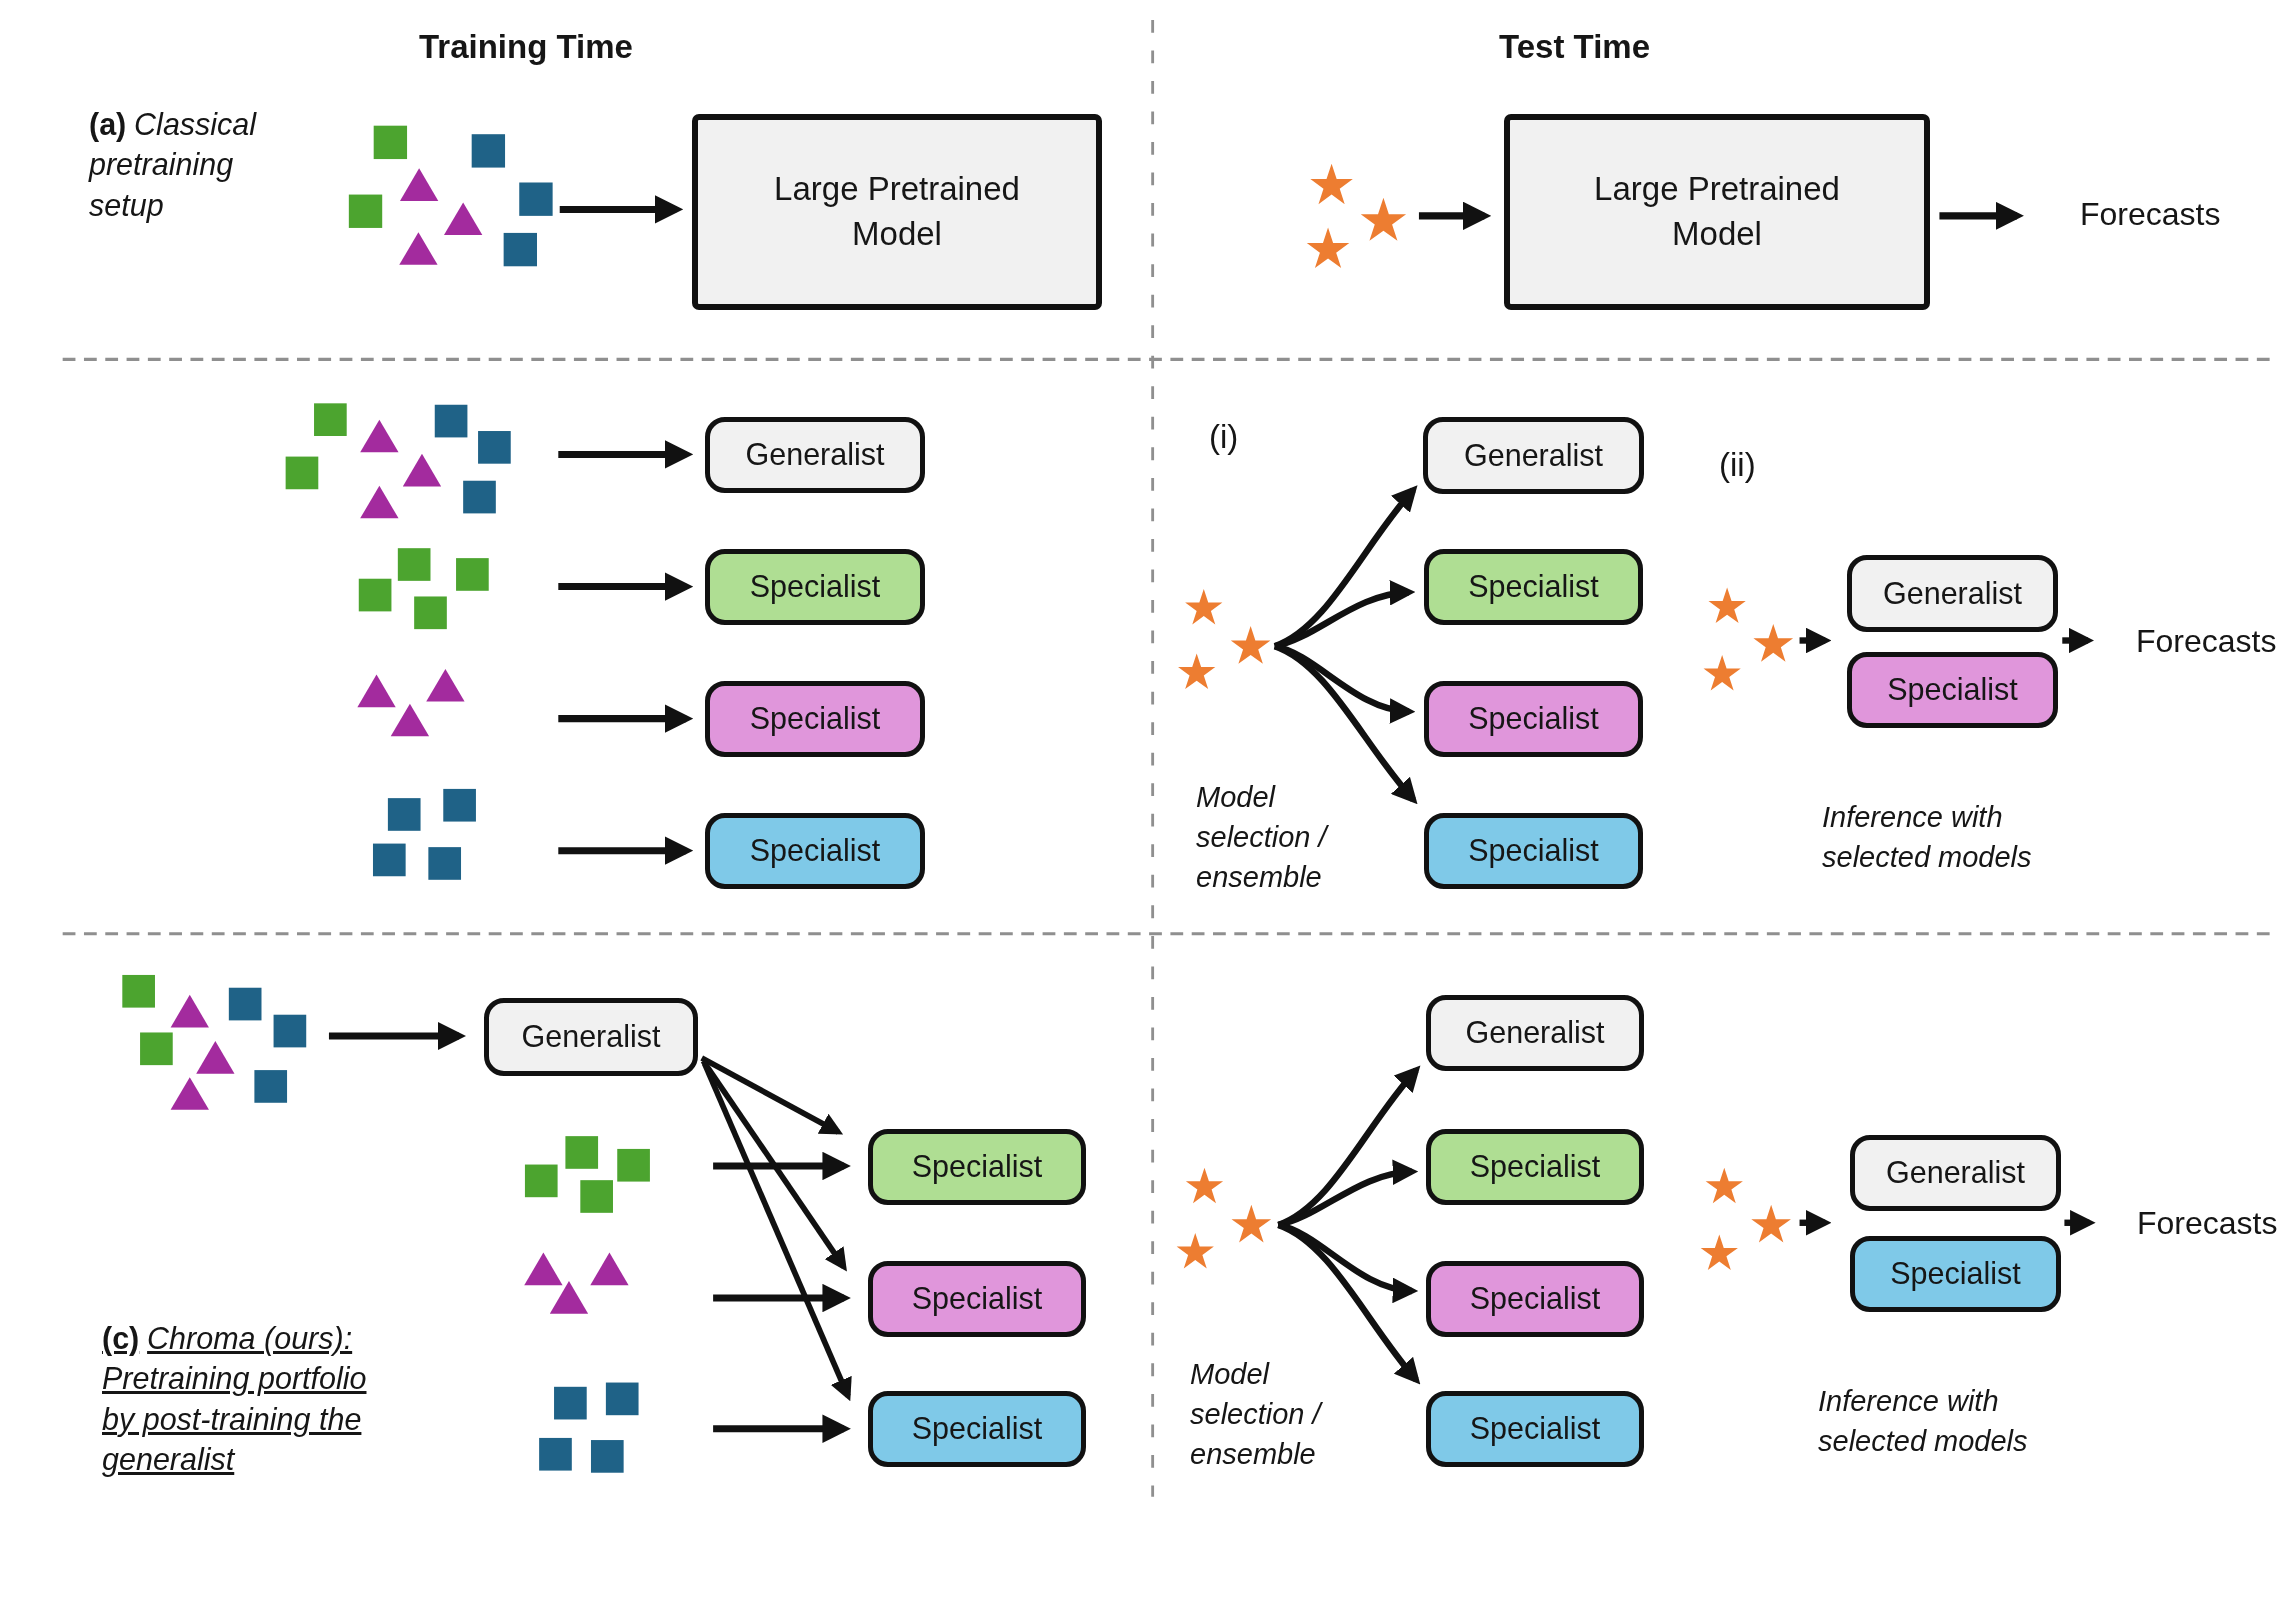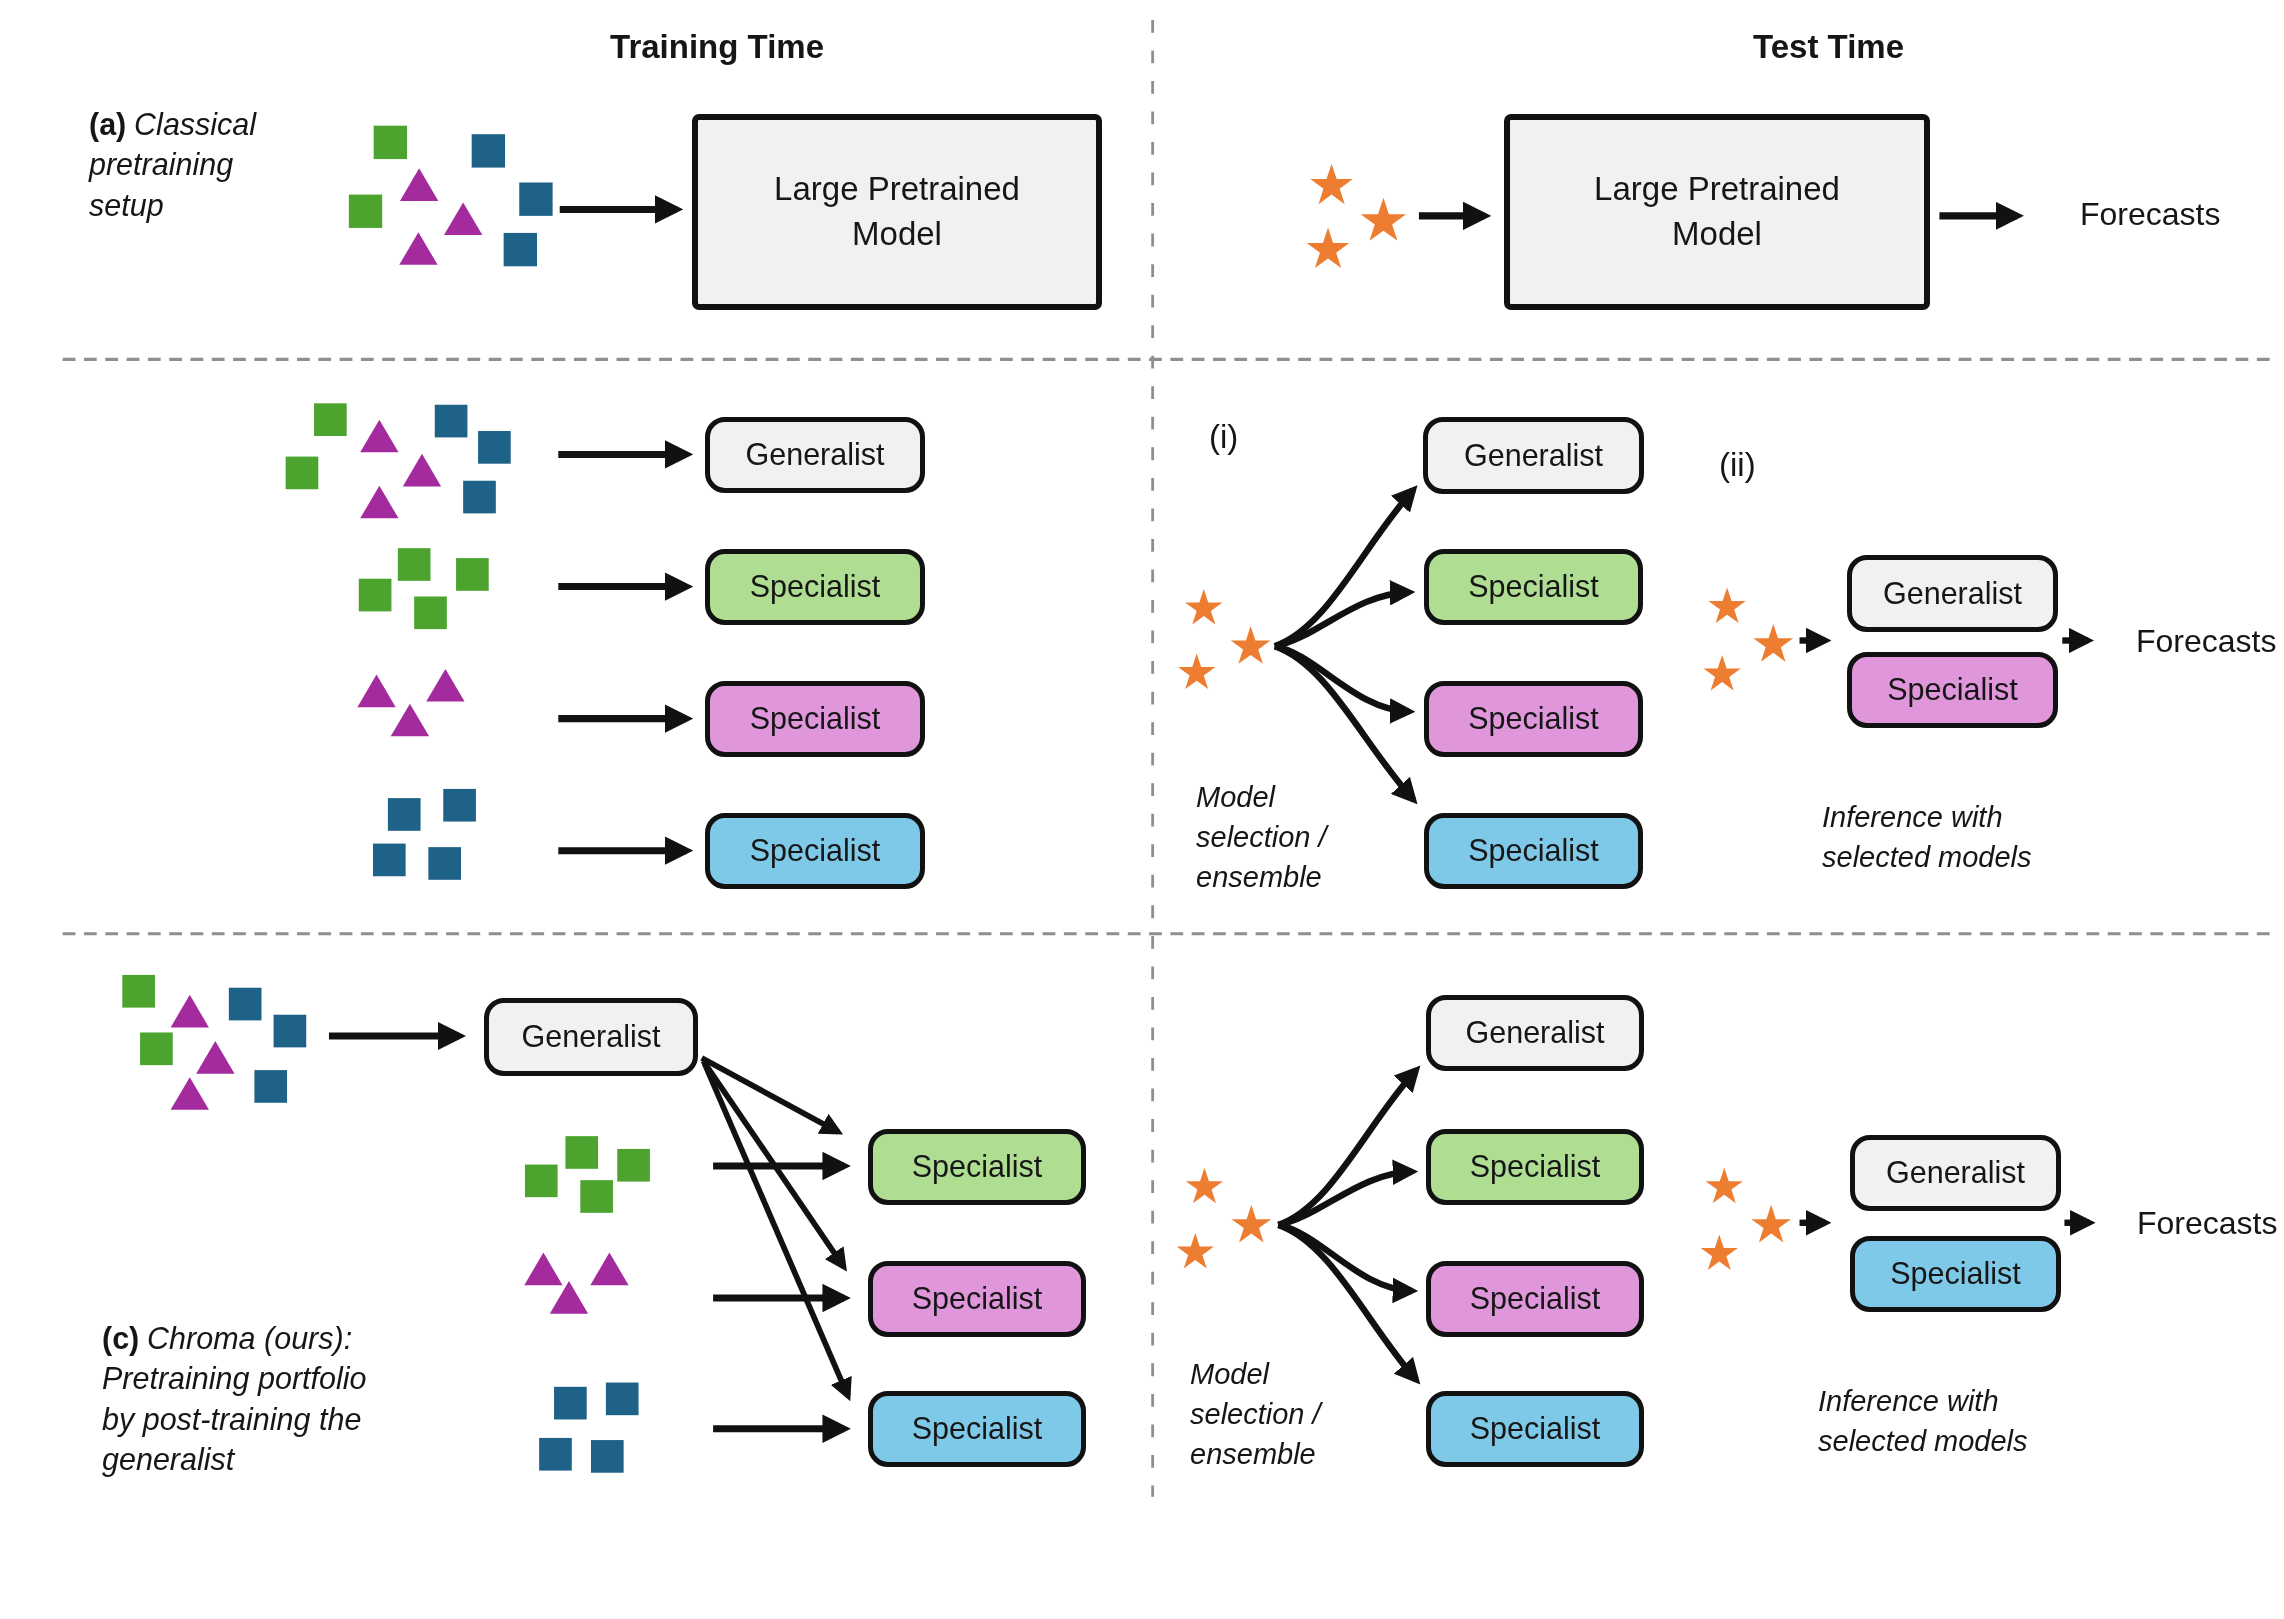--- a/index.html
+++ b/index.html
@@ -1,21 +1,21 @@
 <!DOCTYPE html>
 <html style="--green_shape: #4CA42F; --blue_shape: #1F6287; --purple_shape: #A32B9E; --star_orange: #ED7D31; --box_grey: #F1F1F1; --box_green: #AFDE93; --box_pink: #E096DB; --box_blue: #7FC9E8; --box_border: #111111; --arrow_black: #111111; --divider_grey: #8F8F8F; --text: #161616;font-size:11.4px"><head>
 <meta charset="utf-8">
 <style>
   html,body{margin:0;padding:0;background:#fff;}
   .canvas{
     position:relative;width:2284px;height:1619px;overflow:hidden;background:#fff;
     font-family:"Liberation Sans",sans-serif;color:var(--text,#161616);
   }
   svg.overlay{position:absolute;left:0;top:0;width:2284px;height:1619px;}
-  .hdr{position:absolute;font-weight:700;font-size:33px;text-align:right;white-space:nowrap;}
+  .hdr{position:absolute;font-weight:700;font-size:33px;text-align:left;white-space:nowrap;}
   .cap{position:absolute;font-size:30.5px;line-height:1.32;font-style:italic;white-space:pre-line;}
   .cap b{font-style:normal;font-weight:700;margin-right:7.8px;}
   .note{position:absolute;font-size:29px;line-height:1.38;font-style:italic;white-space:pre-line;}
   .note.center{text-align:left;}
   .roman{position:absolute;font-size:33px;font-weight:400;}
   .fc{position:absolute;font-size:32px;line-height:1.1;white-space:nowrap;margin-left:28px;}
   .box{
     position:absolute;display:flex;align-items:center;justify-content:center;
     border:5px solid var(--box_border,#111);border-radius:20px;
     font-size:30.5px;text-align:center;white-space:pre-line;box-sizing:border-box;
@@ -177,21 +177,21 @@
     <path class="curve" d="M2534 1722 H2570" marker-end="url(#ah)"></path>
     <path class="curve" d="M2907 1722 H2942" marker-end="url(#ah)"></path>
   </svg>
 
   <div class="hdr" style="left:419px;top:28px;width:405px;">Training Time</div>
   <div class="hdr" style="left:1499px;top:28px;width:405px;">Test Time</div>
 
   <div class="cap" style="left:89px;top:104px;"><b>(a)</b><span>Classical
 pretraining
 setup</span></div>
-  <div class="cap" style="left:102px;top:1318px;"><b>(c)</b><span>Chroma (ours):
+  <div class="cap" style="left:102px;top:1318px;text-decoration:underline;"><b>(c)</b><span>Chroma (ours):
 Pretraining portfolio
 by post-training the
 generalist</span></div>
 
   <div class="box big fill-grey" style="left:692px;top:114px;width:410px;height:196px;">Large Pretrained
 Model</div>
   <div class="box big fill-grey" style="left:1504px;top:114px;width:426px;height:196px;">Large Pretrained
 Model</div>
   <div class="fc" style="left:2052px;top:197px;">Forecasts</div>
 

